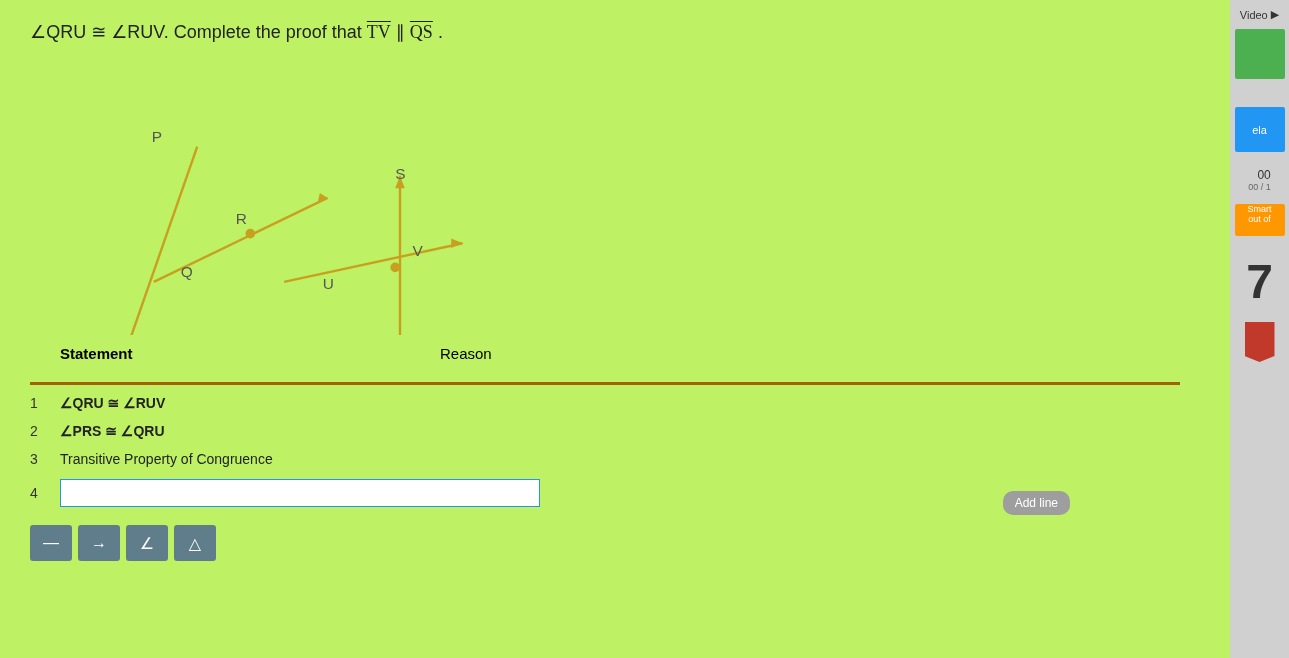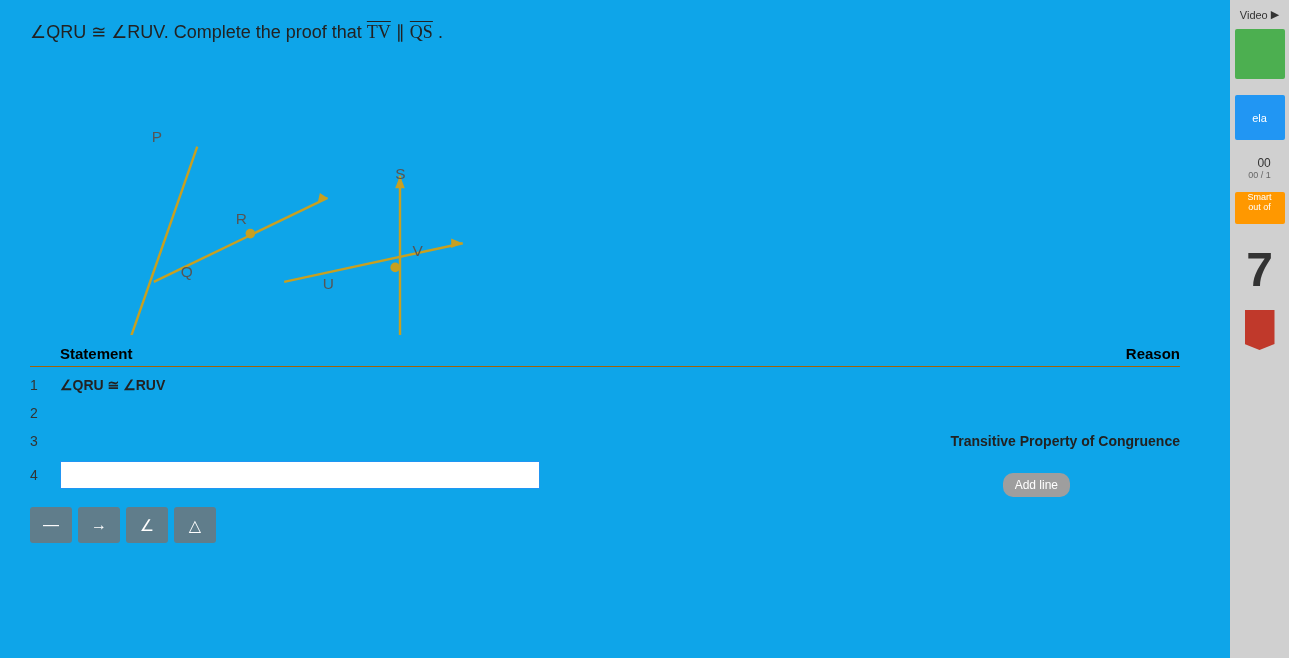--- a/index.html
+++ b/index.html
@@ -11,21 +11,21 @@
       overflow: hidden;
       position: relative;
     }
 
     
     .main-content {
       position: absolute;
       left: 0; top: 0;
       width: 1230px;
       height: 658px;
-      background: #0ea5e9;
+      background: #bef264;
       padding: 20px 30px;
     }
 
     
     .right-sidebar {
       position: absolute;
       right: 0; top: 0;
       width: 59px;
       height: 658px;
       background: #d0d0d0;
@@ -123,41 +123,40 @@
 
     
     .proof-table {
       width: 100%;
       max-width: 1150px;
       margin-top: 5px;
     }
 
     .proof-header {
       display: flex;
-      border-bottom: 1px solid #a16207;
-      padding-bottom: 4px;
+      border-bottom: 3px solid #a16207;
+      padding-bottom: 20px;
       margin-bottom: 4px;
     }
 
     .col-num {
       width: 30px;
       font-size: 14px;
     }
 
     .col-statement {
       width: 380px;
       font-weight: bold;
       font-size: 15px;
     }
 
     .col-reason {
       flex: 1;
-      font-weight: bold;
+      font-weight: normal;
       font-size: 15px;
-      text-align: right;
     }
 
     .proof-row {
       display: flex;
       align-items: center;
       padding: 6px 0;
     }
 
     .proof-row .col-num {
       font-size: 14px;
@@ -282,20 +281,21 @@
       <div class="col-reason">Reason</div>
     </div>
 
     <div class="proof-row">
       <div class="col-num">1</div>
       <div class="col-statement">∠QRU ≅ ∠RUV</div>
     </div>
 
     <div class="proof-row">
       <div class="col-num">2</div>
+      <div class="col-statement">∠PRS ≅ ∠QRU</div>
     </div>
 
     <div class="proof-row">
       <div class="col-num">3</div>
       <div class="col-reason">Transitive Property of Congruence</div>
     </div>
 
     <div class="proof-row">
       <div class="col-num">4</div>
       <div class="col-statement">
@@ -318,21 +318,21 @@
 </div>
 
 <div class="right-sidebar">
   <button class="sidebar-video-btn">
     <span>Video</span>
     <span>▶</span>
   </button>
 
   <div class="sidebar-green-btn" style="background:#4caf50; width:50px; height:50px;"></div>
 
-  <div class="sidebar-blue-btn" style="background:#2196f3; width:50px; height:45px; display:flex; align-items:center; justify-content:center; color:white; font-size:11px; border-radius:2px; margin-top:8px;">
+  <div class="sidebar-blue-btn" style="background:#2196f3; width:50px; height:45px; display:flex; align-items:center; justify-content:center; color:white; font-size:11px; border-radius:2px; margin-top:20px;">
     <span>ela</span>
   </div>
 
   <div style="margin-top:8px; font-size:12px; color:#333; text-align:right;">
     <div>00</div>
     <div style="font-size:9px; color:#666;">00 / 1</div>
   </div>
 
   <div class="sidebar-smart">
     <span>Smart</span>

